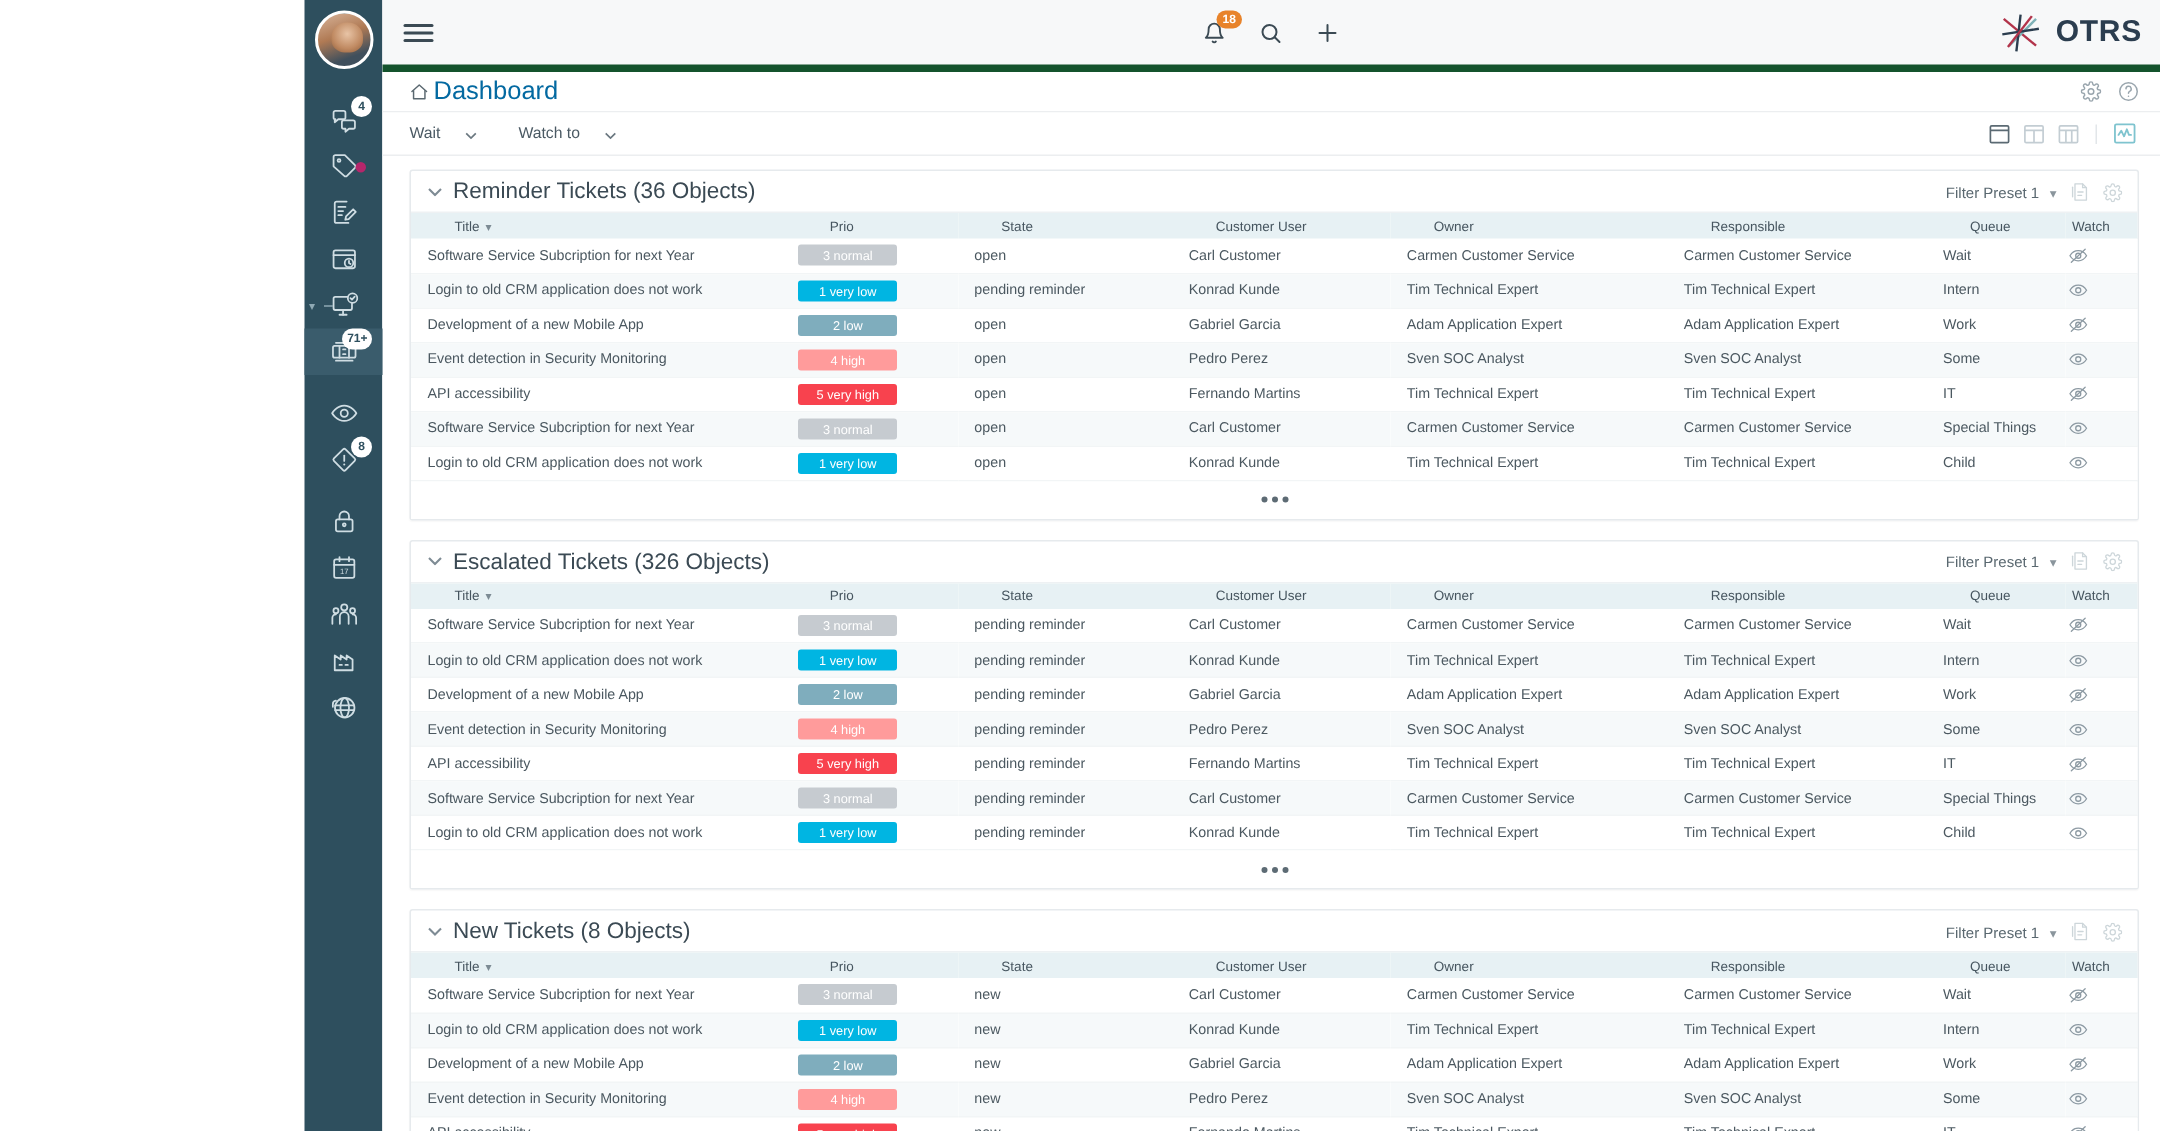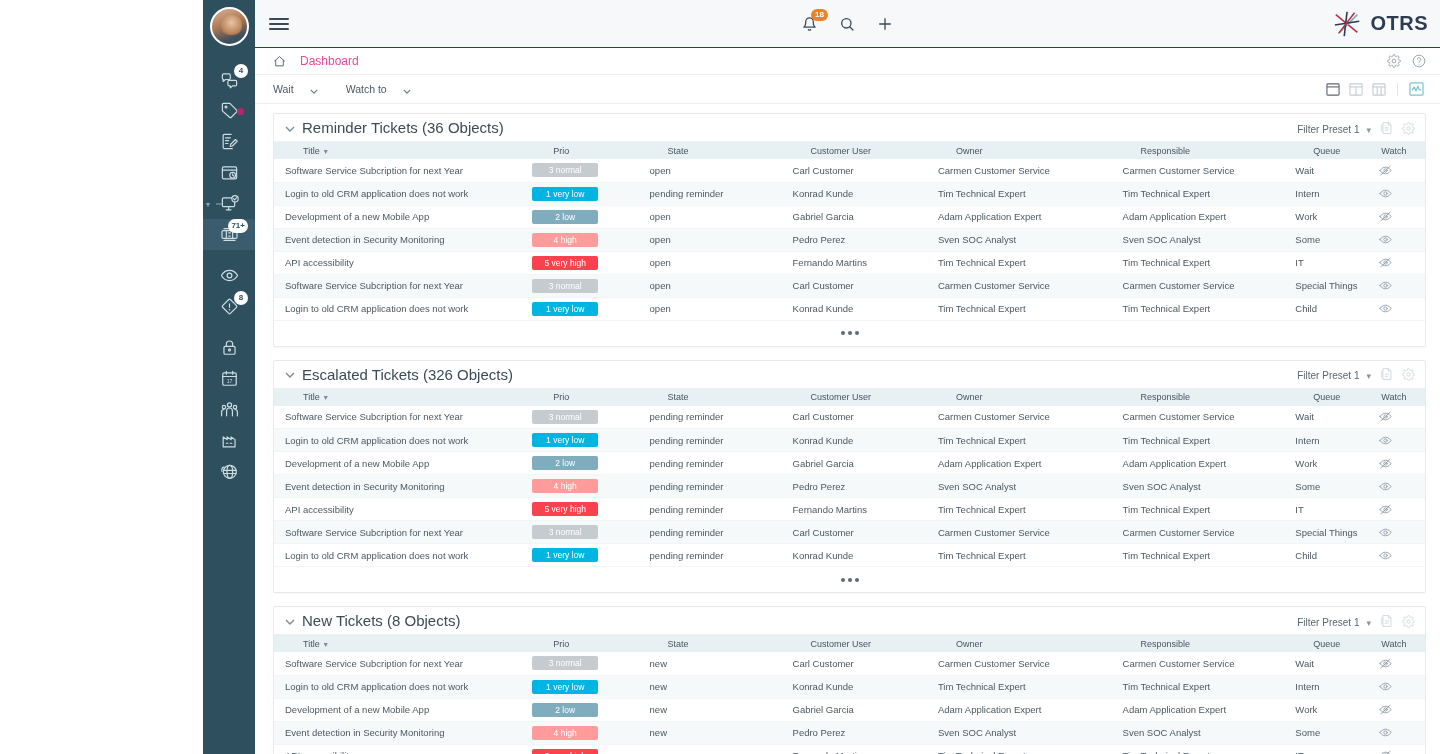--- a/index.html
+++ b/index.html
@@ -64,21 +64,21 @@
     position:absolute; left: 13px; top: 50%; transform: translateY(-50%);
     width: 6px; height:1px; background:#8fa9b4;
   }
 
   
   .main { flex: 1; height: 754px; display:flex; flex-direction: column; background:#ffffff; min-width:0; }
 
   .topbar {
     height: 48px; background: #f7f8f9;
     display: flex; align-items: center; padding: 0 12px 0 14px;
-    border-bottom: 1px solid #14532d; flex-shrink:0;
+    border-bottom: 5px solid #14532d; flex-shrink:0;
     position: relative;
   }
   .hamburger { width: 20px; cursor:pointer; }
   .hamburger span { display:block; height:2px; background:#3b4a54; margin:3px 0; border-radius:1px; }
   .top-center {
     position:absolute; left:0; right:0; margin:auto;
     width: 160px; display:flex; align-items:center; justify-content:center; gap: 22px;
   }
   .top-ico { cursor:pointer; color:#3b4a54; position: relative; display:flex; }
   .bell-badge {
@@ -86,21 +86,21 @@
     background:#e8832a; color:#fff; font-size:8px; font-weight:700;
     border-radius: 9px; padding: 1px 4px; line-height: 10px; min-width: 16px; text-align:center;
   }
   .brand { margin-left:auto; display:flex; align-items:center; gap:6px;justify-content:flex-end; }
   .brand-txt { font-size: 20px; font-weight: 700; color: #2b3d4f; letter-spacing: .5px; }
 
   .pagebar {
     height: 27px; background:#ffffff; border-bottom:1px solid #eceef0;
     display:flex; align-items:center; padding: 0 14px 0 18px; flex-shrink:0;
   }
-  .pagebar-title { font-size: 12px; color:#ec4899; margin-left:14px; }
+  .pagebar-title { font-size: 17px; color:#0369a1; margin-left:3px; }
   .pagebar-right { margin-left:auto; display:flex; align-items:center; gap: 11px; color:#9aa6ae; }
 
   .toolbar {
     height: 29px; background:#ffffff; border-bottom:1px solid #eceef0;
     display:flex; align-items:center; padding: 0 14px 0 18px; flex-shrink:0;
   }
   .tb-sel { display:flex; align-items:center; gap:16px; cursor:pointer; margin-right: 28px; }
   .tb-sel-label { font-size: 10.5px; color:#4a5963; }
   .tb-right { margin-left:auto; display:flex; align-items:center; gap:4px; }
   .tb-icobox {

